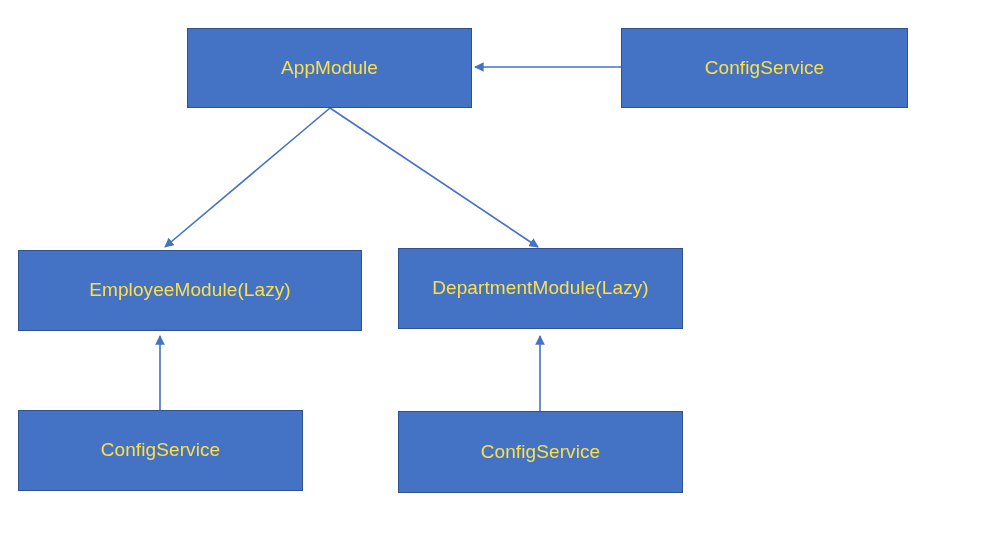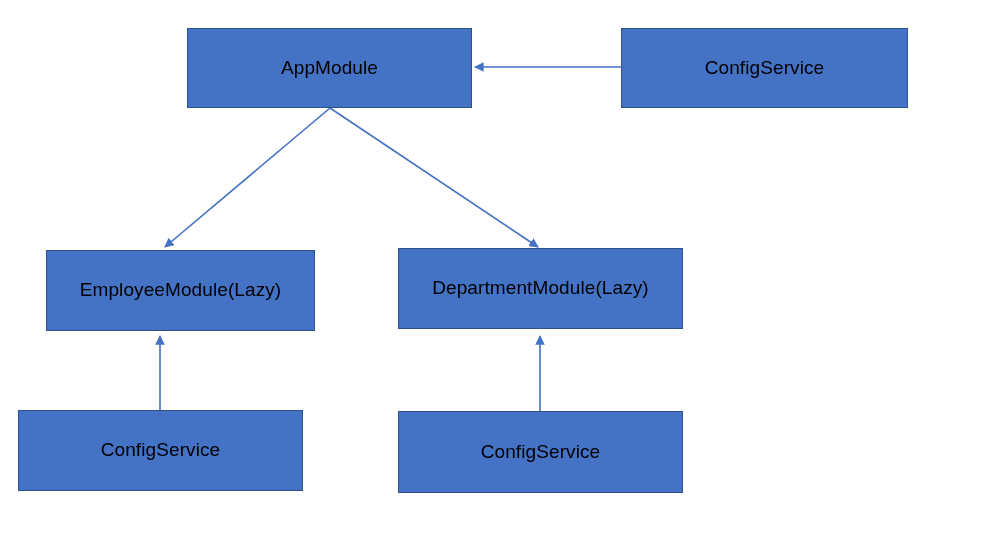--- a/index.html
+++ b/index.html
@@ -29,34 +29,34 @@
     position: absolute;
     box-sizing: border-box;
     background: #4472C4;
     border: 1px solid #2F528F;
     display: flex;
     align-items: center;
     justify-content: center;
     z-index: 2;
   }
   .node-label {
-    color: #000000;
+    color: #fde047;
     font-family: "Liberation Sans", sans-serif;
     font-size: 19px;
     font-weight: 400;
     line-height: 1.2;
     letter-spacing: 0.1px;
     white-space: nowrap;
     text-align: center;
   }
 
   
   #node-app-module        { left: 187px; top: 28px;  width: 285px; height: 80px; }
   #node-config-top-right  { left: 621px; top: 28px;  width: 287px; height: 80px; }
-  #node-employee-module   { left: 18px;  top: 250px; width: 269px; height: 81px; margin-left: 28px; }
+  #node-employee-module   { left: 18px;  top: 250px; width: 344px; height: 81px; }
   #node-department-module { left: 398px; top: 248px; width: 285px; height: 81px; }
   #node-config-bottom-left  { left: 18px;  top: 410px; width: 285px; height: 81px; }
   #node-config-bottom-right { left: 398px; top: 411px; width: 285px; height: 82px; }
 </style>
 </head>
 <body>
 
 <div id="diagram-canvas">
 
   <svg id="connector-layer" viewBox="0 0 987 549" width="987" height="549" xmlns="http://www.w3.org/2000/svg">

